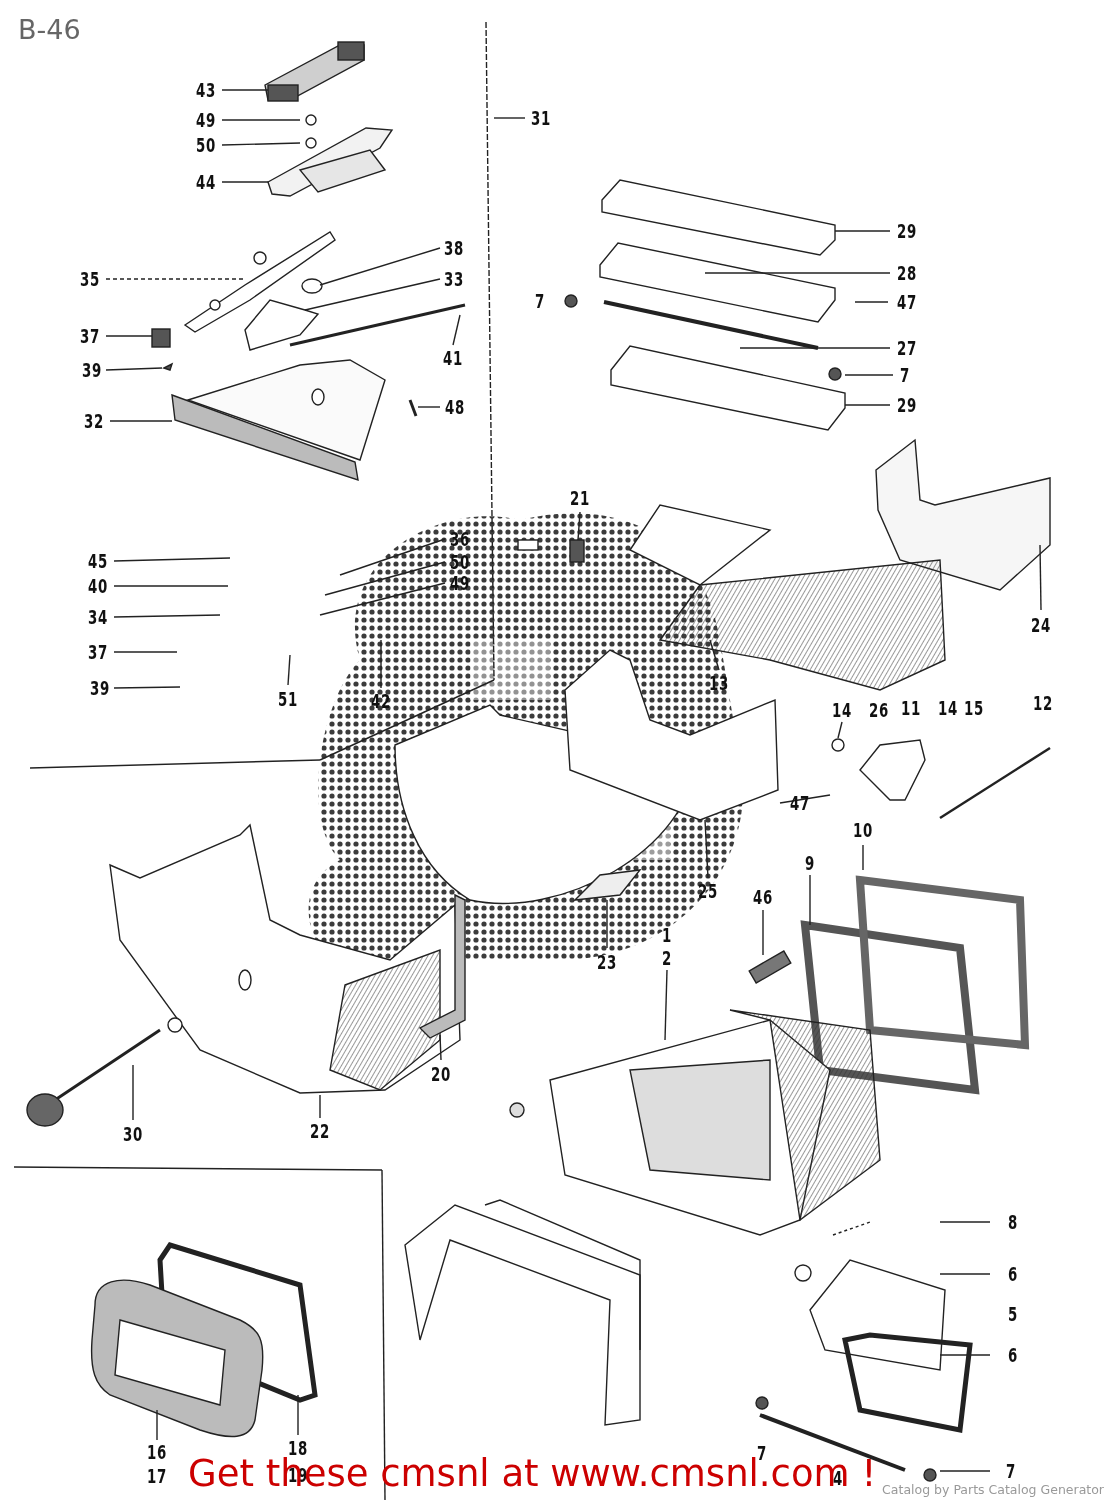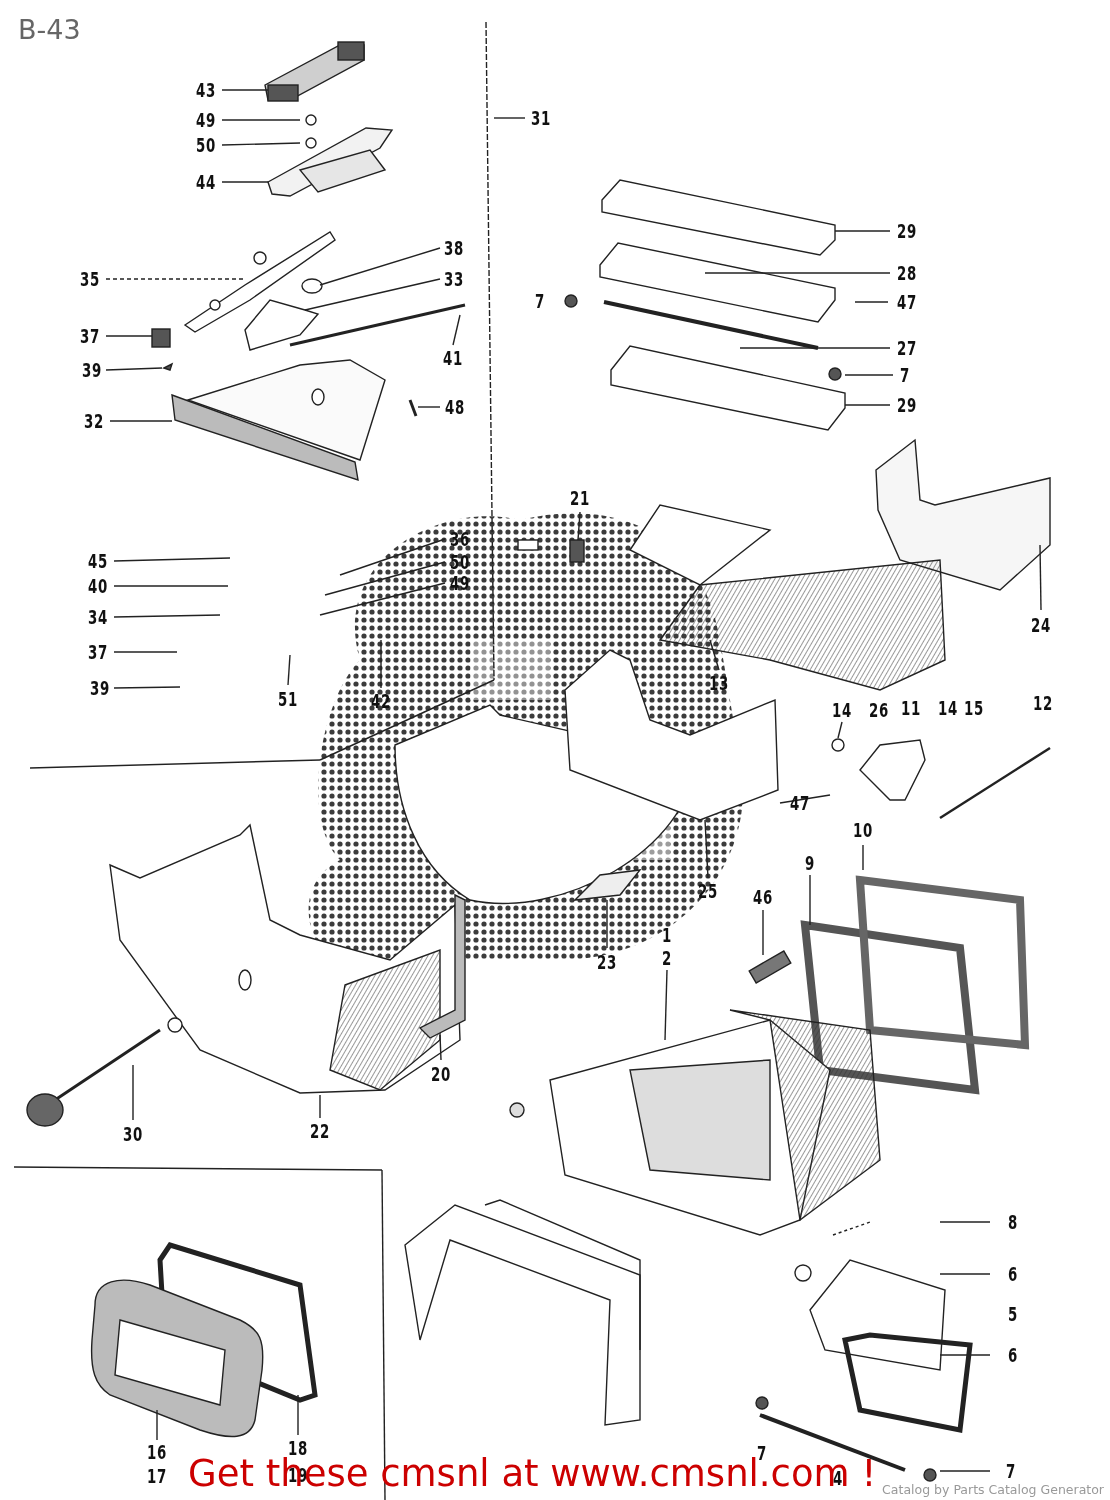--- a/index.html
+++ b/index.html
@@ -168,21 +168,21 @@
       <line x1="607" y1="948" x2="607" y2="900"></line>
       <line x1="667" y1="970" x2="665" y2="1040"></line>
       <line x1="441" y1="1060" x2="440" y2="1035"></line>
       <line x1="133" y1="1120" x2="133" y2="1065"></line>
       <line x1="320" y1="1118" x2="320" y2="1095"></line>
       <line x1="157" y1="1440" x2="157" y2="1410"></line>
       <line x1="298" y1="1435" x2="298" y2="1395"></line>
     </g>
   </svg>
 
-  <div class="page-id">B-43</div>
+  <div class="page-id">B-46</div>
 
   <div id="callouts">
       <div class="lbl" style="left: 206px; top: 90px;">43</div>
       <div class="lbl" style="left: 206px; top: 120px;">49</div>
       <div class="lbl" style="left: 206px; top: 145px;">50</div>
       <div class="lbl" style="left: 206px; top: 182px;">44</div>
       <div class="lbl" style="left: 541px; top: 118px;">31</div>
       <div class="lbl" style="left: 454px; top: 248px;">38</div>
       <div class="lbl" style="left: 454px; top: 279px;">33</div>
       <div class="lbl" style="left: 90px; top: 279px;">35</div>

